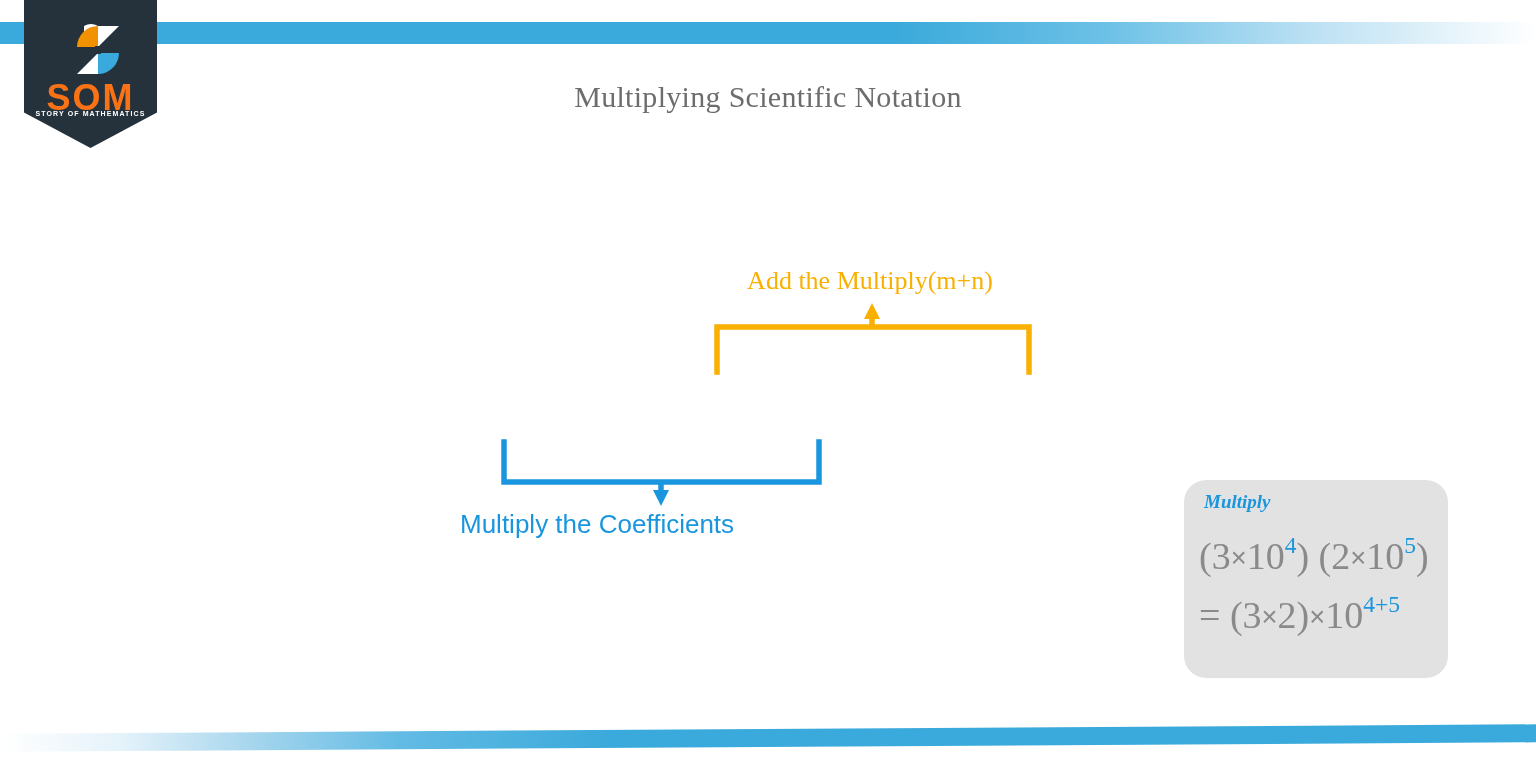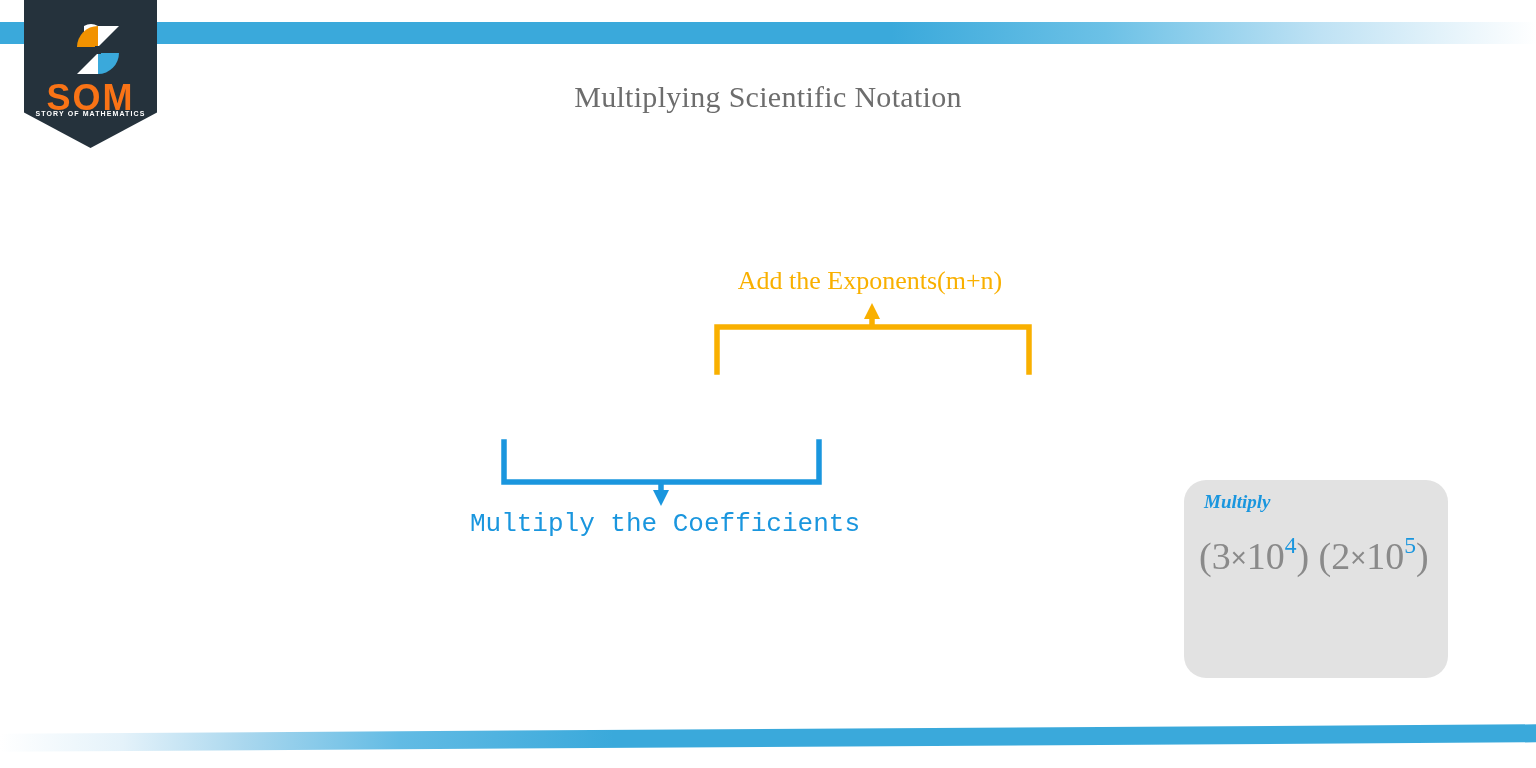--- a/index.html
+++ b/index.html
@@ -148,23 +148,23 @@
     color: #f9b000;
     font-family: "Liberation Serif", serif;
     font-size: 26px;
     line-height: 1;
   }
   .label-bottom {
     position: absolute;
     left: 460px;
     top: 511px;
     width: 400px;
-    text-align: right;
-    color: #1a96de;
-    font-family: Liberation Mono, monospace;
+    text-align: left;
+    color: #1a96de;
+    font-family: Liberation Sans, sans-serif;
     font-size: 26px;
     line-height: 1;
   }
 
   
   .example-box {
     position: absolute;
     left: 1184px;
     top: 480px;
     width: 264px;
@@ -221,21 +221,21 @@
       <path d="M7 52 L28 31 L28 52 Z" fill="#ffffff"></path>
       <path d="M28 31 L49 31 A21 21 0 0 1 28 52 Z" fill="#3aa9db"></path>
       <rect x="25" y="24" width="6" height="8" fill="#25323c"></rect>
     </svg>
     <div class="logo-word">SOM</div>
     <div class="logo-tag">STORY OF MATHEMATICS</div>
   </div>
 
   <div class="page-title">Multiplying Scientific Notation</div>
 
-  <div class="label-top">Add the Exponents(m+n)</div>
+  <div class="label-top">Add the Multiply(m+n)</div>
 
 
   <svg class="overlay" viewBox="0 0 1536 768">
 
     <g>
       <path d="M717 372 L717 327 L1029 327 L1029 372" fill="none" stroke="#f9b000" stroke-width="5.5" stroke-linecap="square" stroke-linejoin="miter"></path>
       <line x1="872" y1="327" x2="872" y2="312" stroke="#f9b000" stroke-width="5.5" stroke-linecap="butt"></line>
       <polygon points="872,303 864,319 880,319" fill="#f9b000"></polygon>
     </g>
 
@@ -245,18 +245,19 @@
       <polygon points="661,506 653,490 669,490" fill="#1a96de"></polygon>
     </g>
   </svg>
 
   <div class="label-bottom">Multiply the Coefficients</div>
 
   <div class="example-box">
     <div class="example-title">Multiply</div>
     <div class="example-lines" id="example-lines">
         <span class="ln"><span>(3</span><span class="xsym">×</span><span>10</span><span class="exp">4</span><span>) (2</span><span class="xsym">×</span><span>10</span><span class="exp">5</span><span>)</span></span>
+        <span class="ln"><span>= (3</span><span class="xsym">×</span><span>2)</span><span class="xsym">×</span><span>10</span><span class="exp">4+5</span></span>
       </div>
   </div>
 
   <div class="bar-bottom"></div>
 
 </div>
 
 </body></html>

